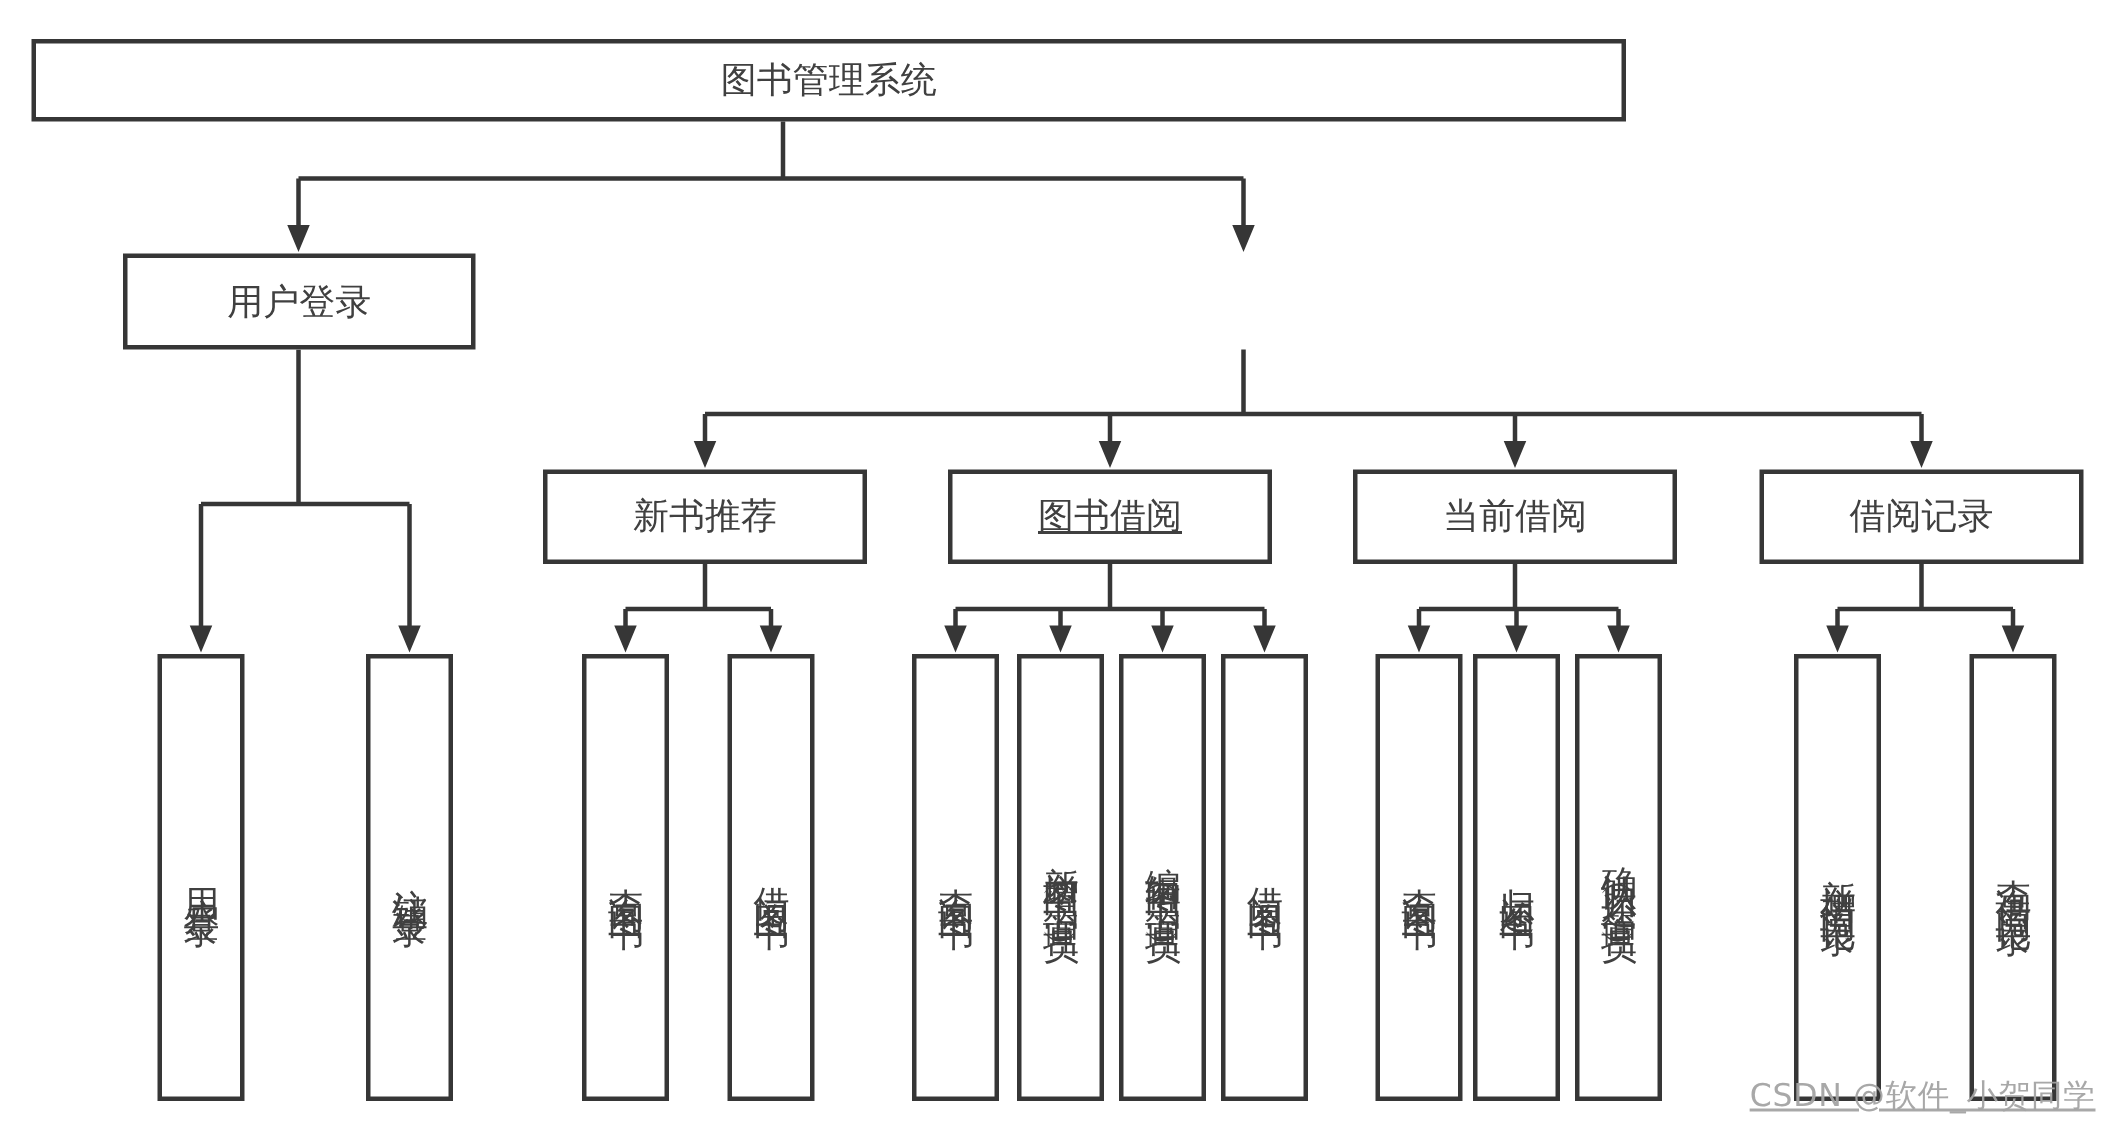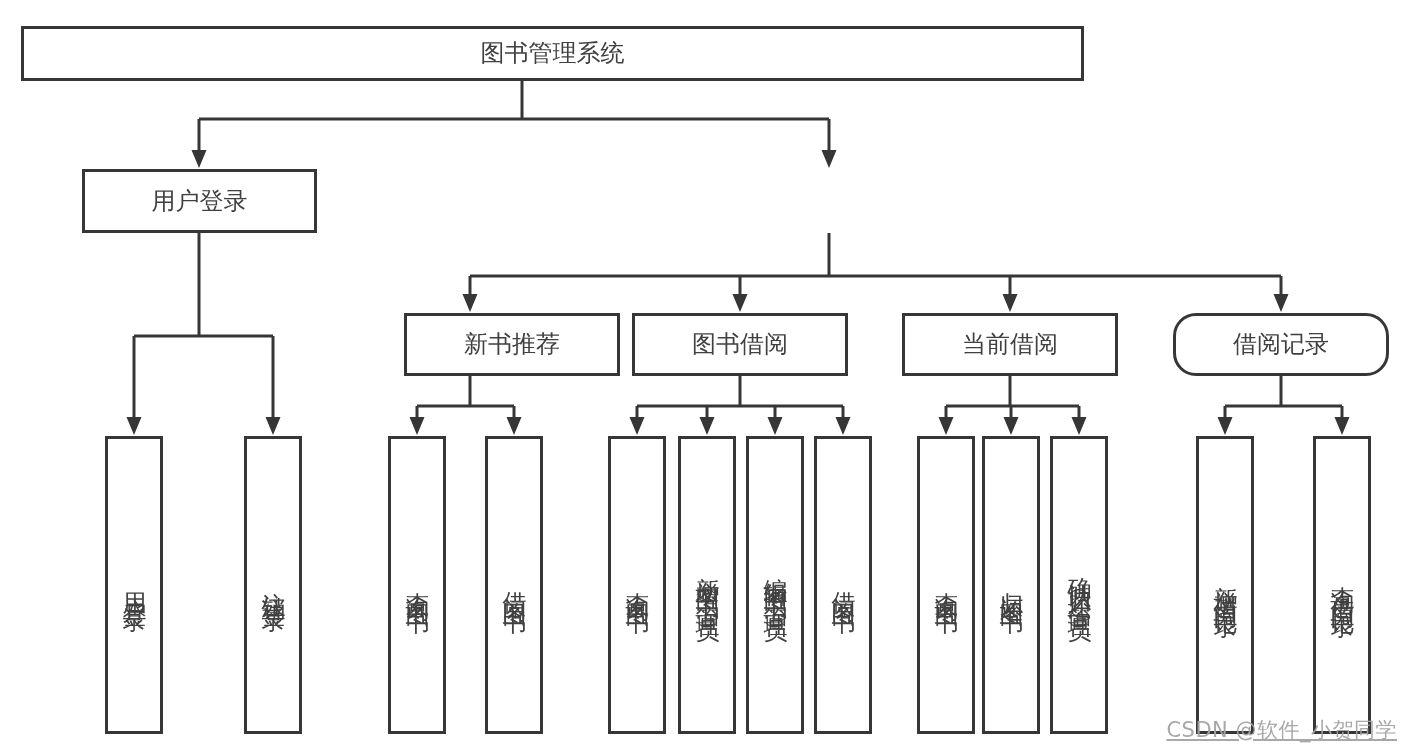--- a/index.html
+++ b/index.html
@@ -79,30 +79,30 @@
   </svg>
 
   <div class="node" style="left:21px;top:13px;width:1063px;height:55px;margin-top:13px;">
     <span>图书管理系统</span>
   </div>
 
   <div class="node" style="left:82px;top:169px;width:235px;height:64px;">
     <span>用户登录</span>
   </div>
 
-  <div class="node" style="left:362px;top:313px;width:216px;height:63px;margin-left:42px;">
+  <div class="node" style="left:362px;top:313px;width:216px;height:63px;">
     <span>新书推荐</span>
   </div>
-  <div class="node" style="left:632px;top:313px;width:216px;height:63px;">
+  <div class="node" style="left:632px;top:313px;width:216px;height:63px;text-decoration:underline;">
     <span>图书借阅</span>
   </div>
   <div class="node" style="left:902px;top:313px;width:216px;height:63px;">
     <span>当前借阅</span>
   </div>
-  <div class="node" style="left:1173px;top:313px;width:216px;height:63px;border-radius:23px;">
+  <div class="node" style="left:1173px;top:313px;width:216px;height:63px;">
     <span>借阅记录</span>
   </div>
 
   <div class="node vertical" style="left:105px;top:436px;width:58px;height:298px;">
     <span>用户登录</span>
   </div>
   <div class="node vertical" style="left:244px;top:436px;width:58px;height:298px;">
     <span>注销登录</span>
   </div>
 

